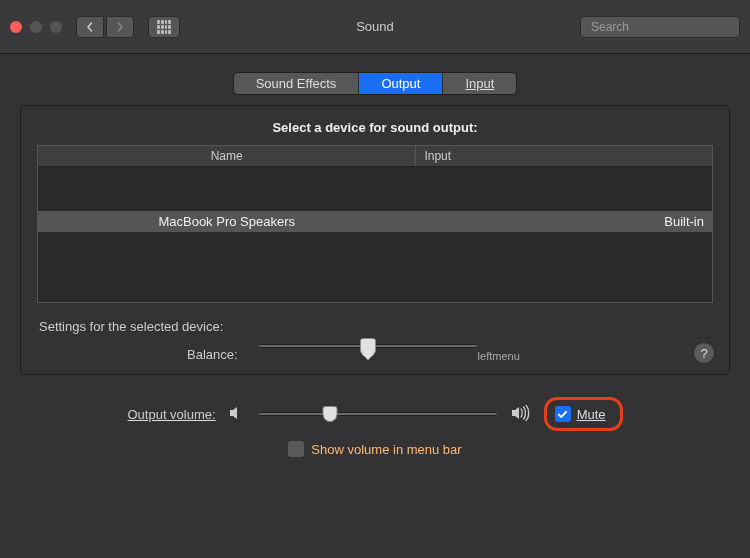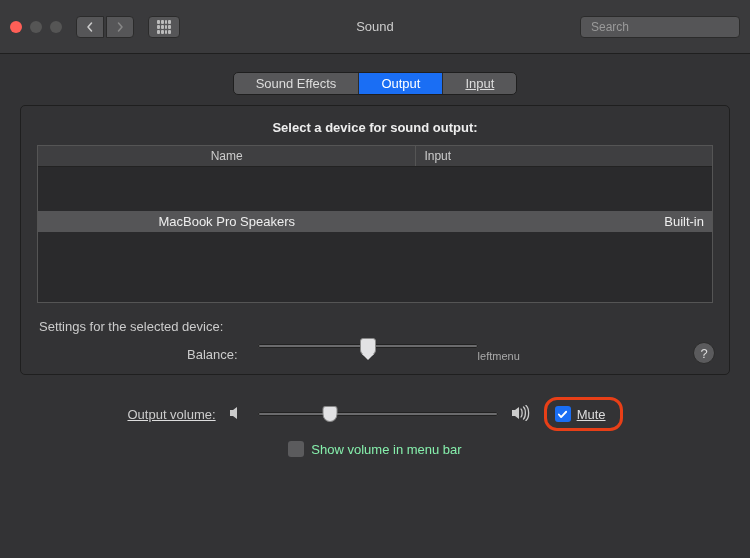--- a/index.html
+++ b/index.html
@@ -163,21 +163,21 @@
     border: 3px solid #e83f17;
     border-radius: 13px;
   }
   .checkbox {
     width: 16px; height: 16px; background: #1a6ef4;
     border-radius: 3px; display:flex; align-items:center; justify-content:center;
     color:#fff;
   }
   .checkbox.unchecked { background:#5b5b5d; }
   .checkbox svg { display:block; }
-  .menubar-row { display:flex; align-items:center; gap:7px; color:#86efac;text-align:right; }
+  .menubar-row { display:flex; align-items:center; gap:7px; color:#fdba74;text-align:right; }
   .svgfill { fill: currentColor; }
 </style>
 </head>
 <body>
 
 <div class="titlebar">
   <div class="traffic">
     <div class="tl close"></div>
     <div class="tl min"></div>
     <div class="tl max"></div>

